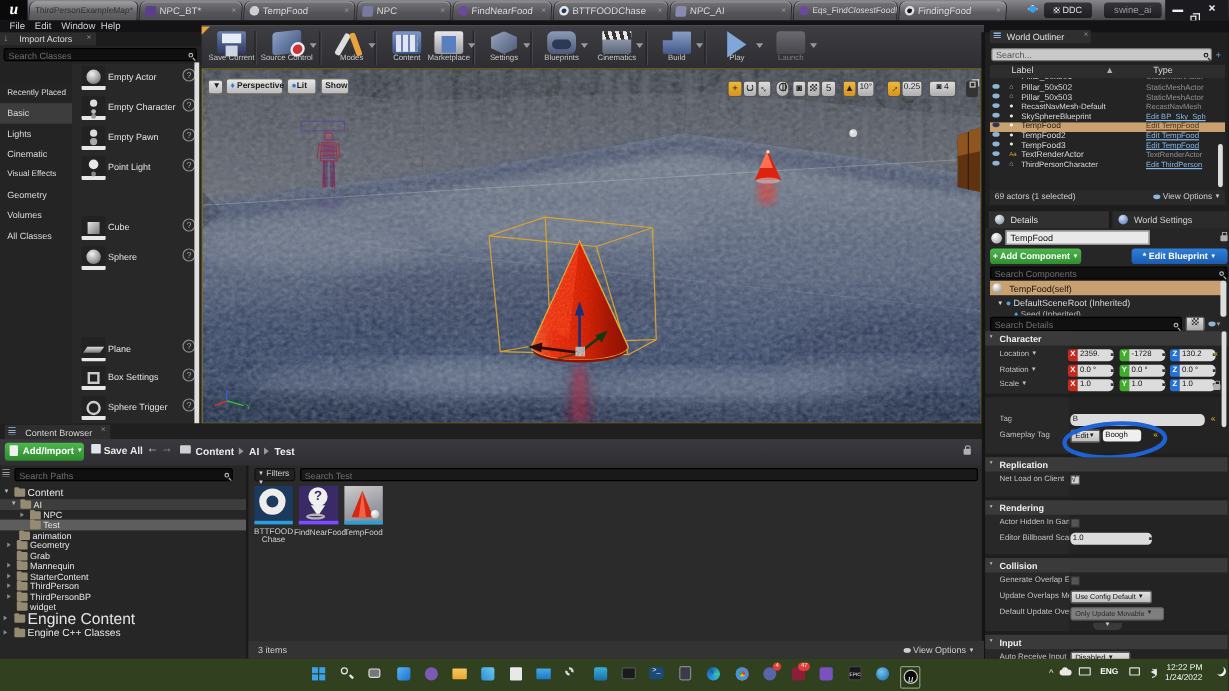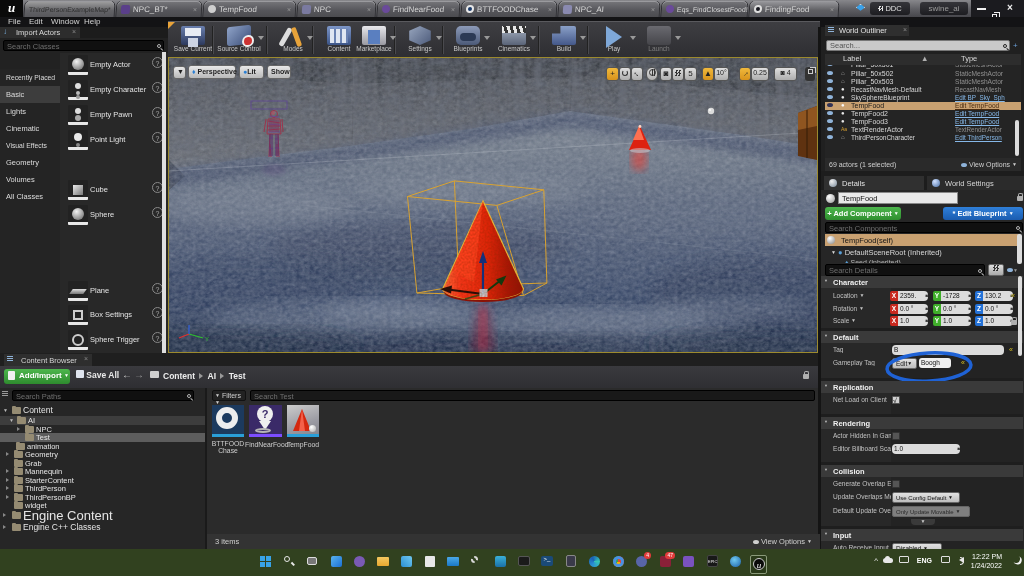--- a/index.html
+++ b/index.html
@@ -614,21 +614,20 @@
             <span class="nf" style="left:120px;width:30px;">1.0    <span class="sp">◙</span></span>
         <span class="xyz" style="left:154px;background:#2472d8;">Z</span>
             <span class="nf" style="left:162px;width:30px;">1.0    <span class="sp">◙</span></span>
         <span class="undo" style="left:190px;color:#bbb;"><i class="lok"></i></span>
           </div>
       <div class="abs" style="left:0;top:52px;width:202px;height:3px;background:#1e1e1e;"></div>
           <div class="abs" style="left:0;top:102px;width:202px;height:3px;background:#1e1e1e;"></div>
           <div class="abs" style="left:0;top:138px;width:202px;height:3px;background:#1e1e1e;"></div>
           <div class="abs" style="left:0;top:186px;width:202px;height:3px;background:#1e1e1e;"></div>
           <div class="abs" style="left:0;top:250px;width:202px;height:3px;background:#1e1e1e;"></div>
-          <div class="dhdr" style="top:55px;">Default</div>
       <div class="drow" style="top:68px;">
             <span class="dlab">Tag</span>
         <span class="nf" style="left:71px;width:112px;border-radius:4px;">B</span>
             <span class="undo" style="left:188px;">«</span>
           </div>
       <div class="drow" style="top:81px;">
             <span class="dlab">Gameplay Tag</span>
         <span class="dd" style="left:71px;width:25px;">Edit<span class="dn">▼</span></span>
         <span class="nf" style="left:98px;width:32px;border-radius:3px;background:#efefef;">Boogh</span>
         <span class="undo" style="left:140px;">«</span>

